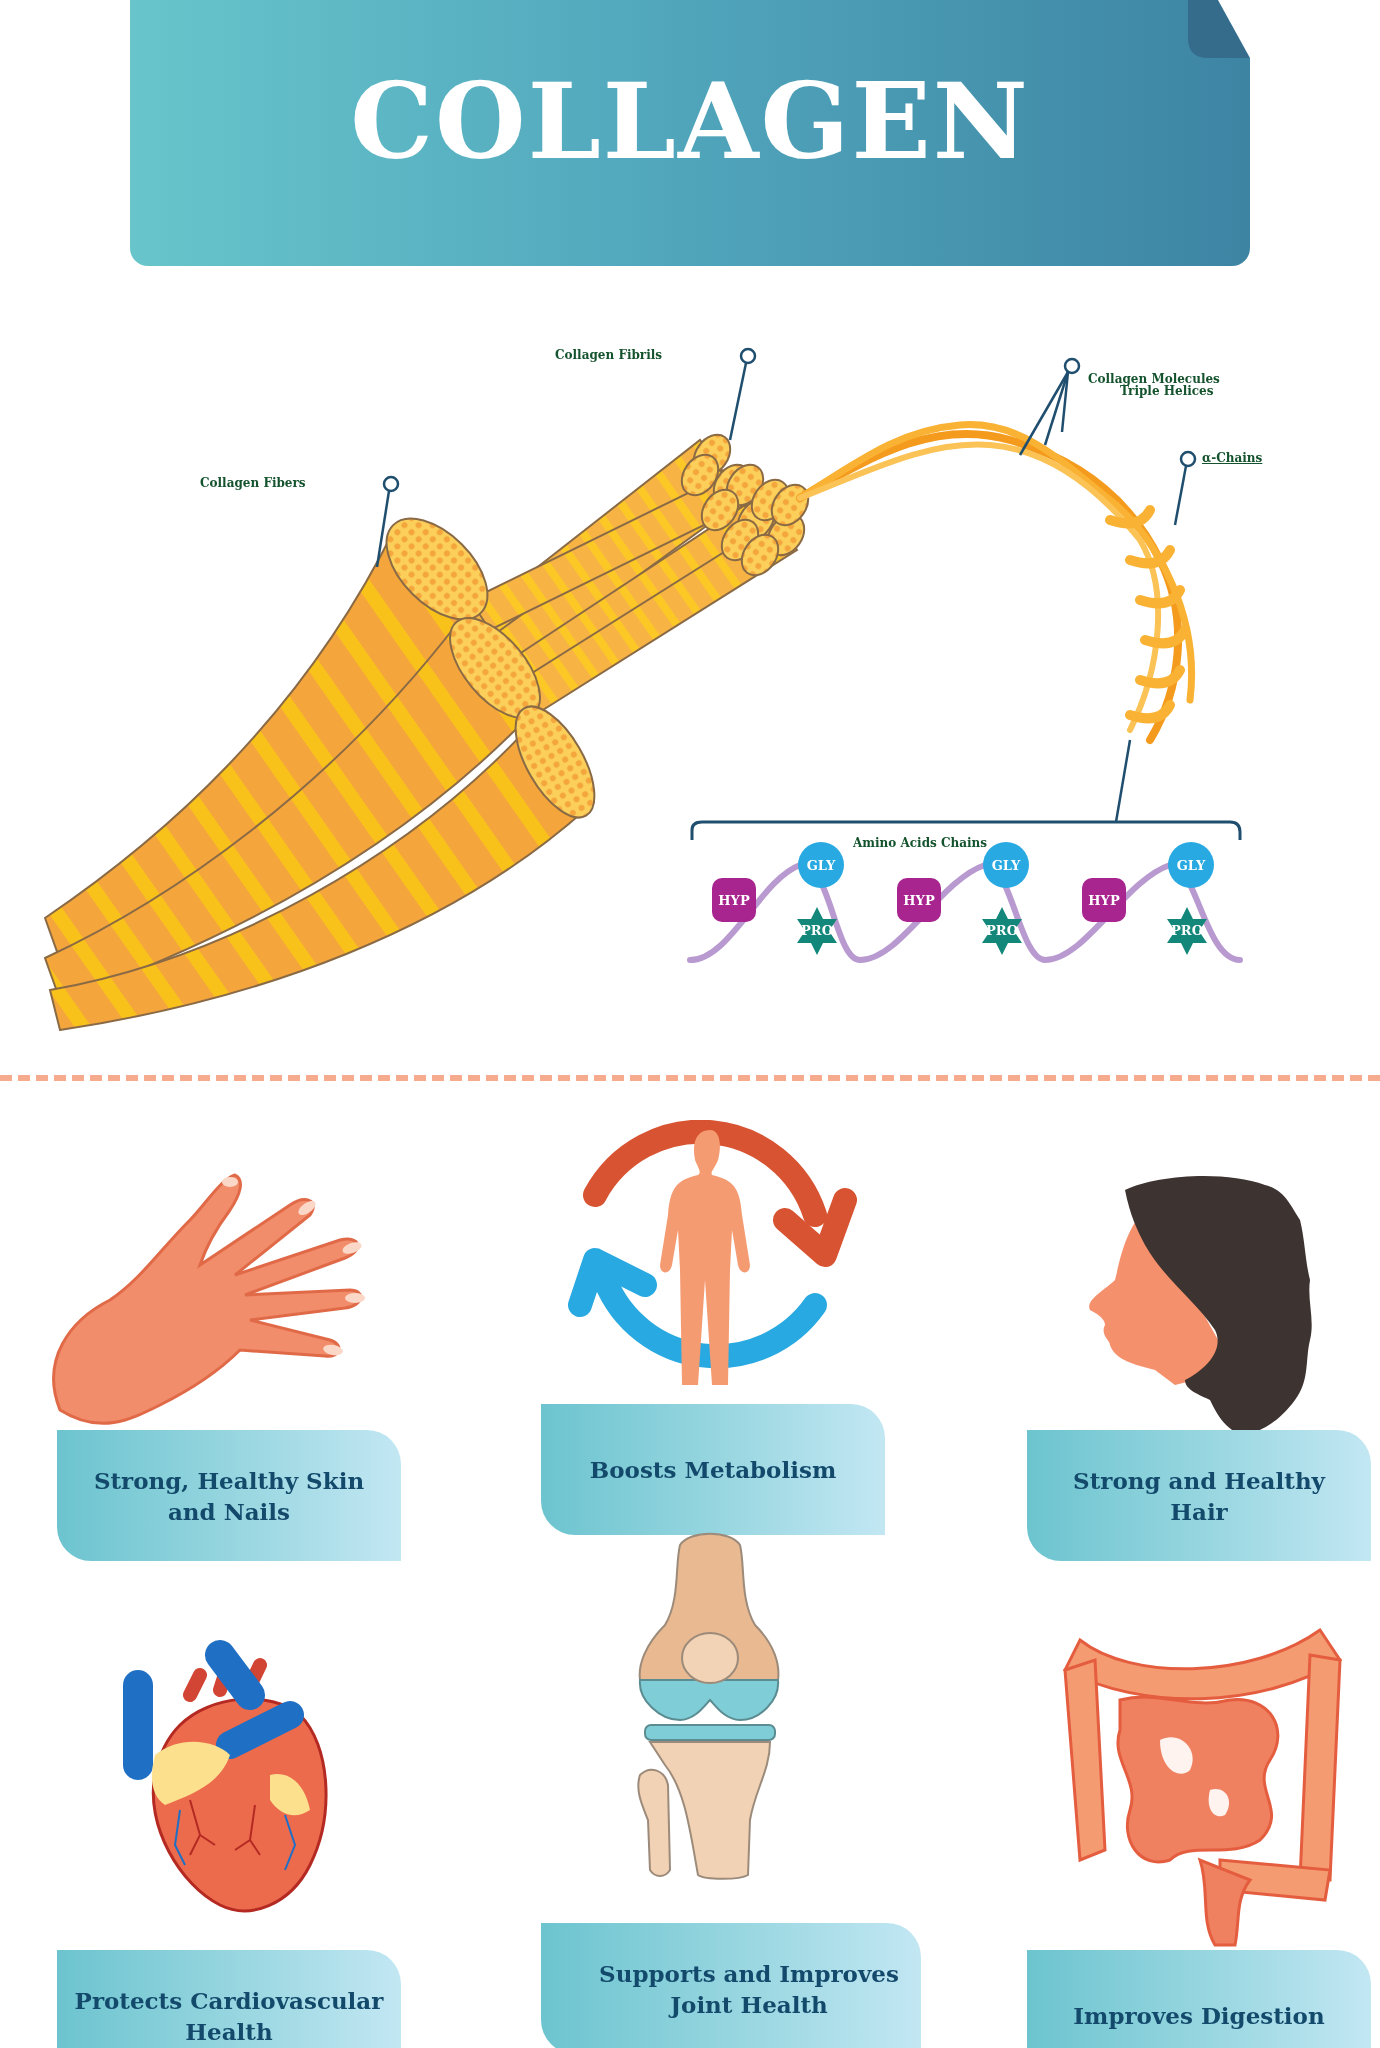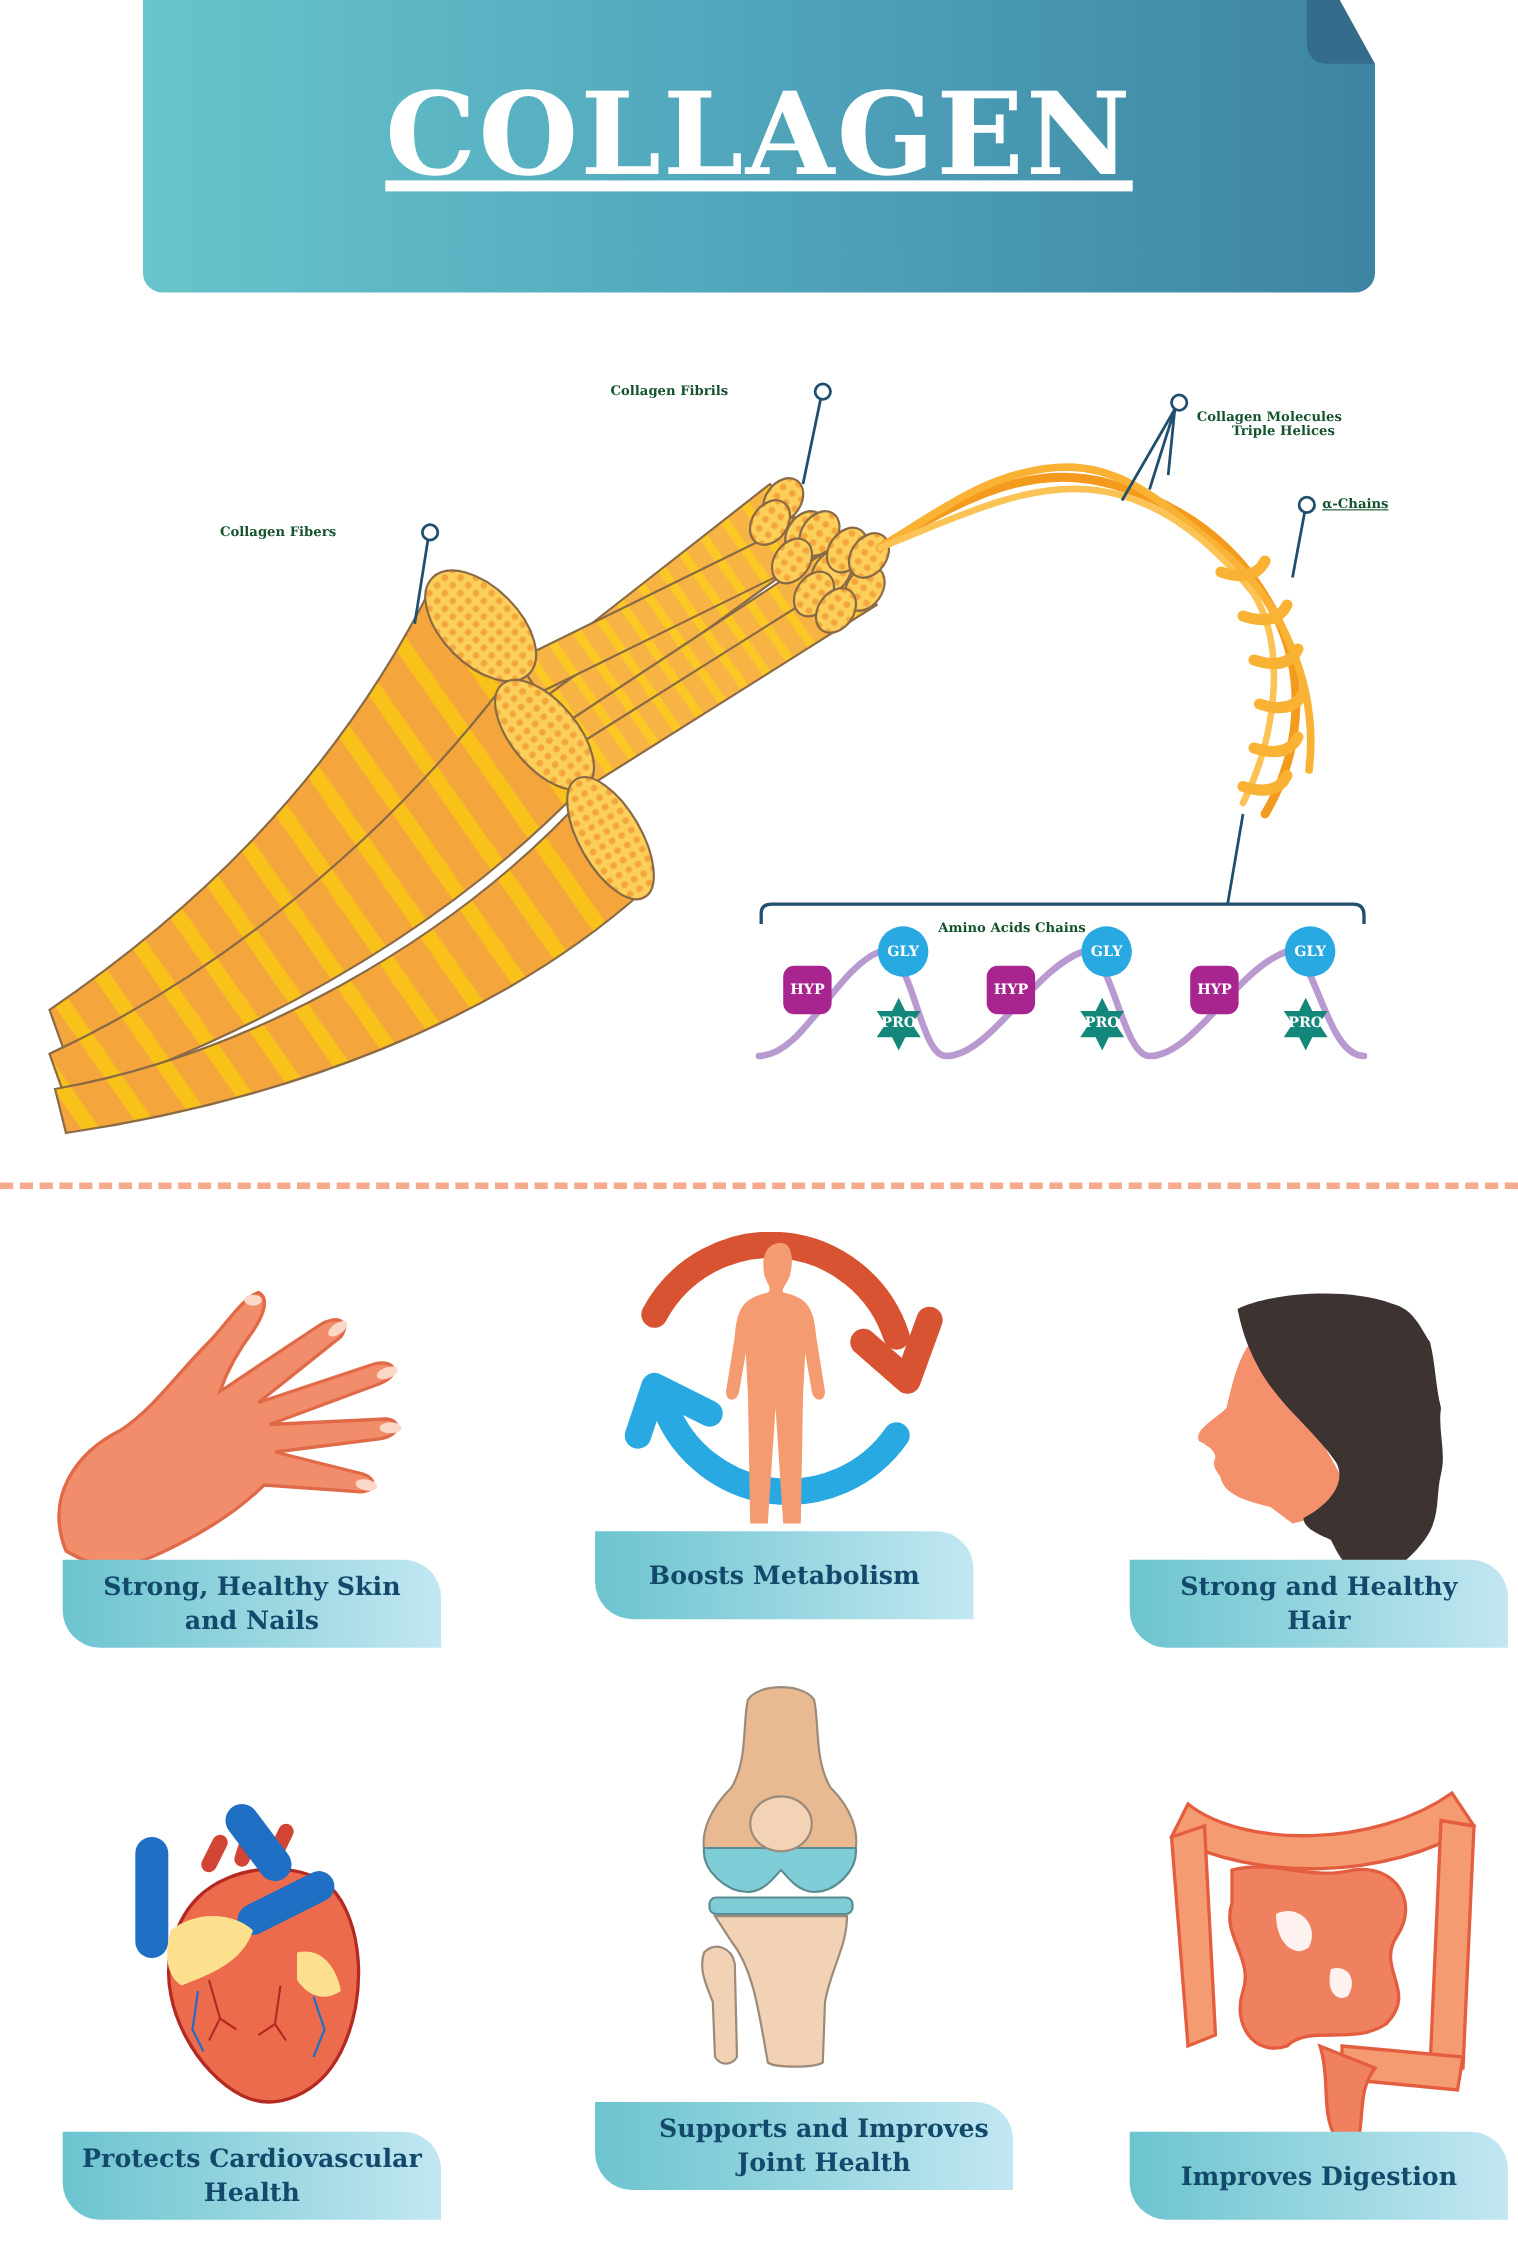--- a/index.html
+++ b/index.html
@@ -5,28 +5,28 @@
   html, body { margin: 0; padding: 0; background: #ffffff; }
   body { width: 1380px; height: 2048px; position: relative; overflow: hidden;
          font-family: "DejaVu Serif", serif; }
   .abs { position: absolute; }
   
   .banner { left: 130px; top: 0; width: 1120px; height: 266px; border-radius: 0 0 18px 18px;
             background: linear-gradient(90deg, #67c5cb 0%, #52a8bd 45%, #3d84a3 100%); }
   .banner-fold { left: 1188px; top: 0; width: 62px; height: 60px; }
   .title { left: 130px; top: 70px; width: 1120px; text-align: center; color: #ffffff;
            font-family: "DejaVu Serif", serif; font-weight: bold; font-size: 104px;
-           letter-spacing: 2px; line-height: 1; text-decoration: underline; }
+           letter-spacing: 2px; line-height: 1; }
   .lbl { color: #14532d; font-family: "DejaVu Serif", serif; font-weight: bold; font-size: 12px;
          line-height: 26px; white-space: nowrap; }
   .divider { left: 0; top: 1075px; width: 1380px; height: 0; border-top: 6px dashed #f6ab8e; }
   
-  .card { width: 344px; height: 80px; border-radius: 0 34px 0 34px;
+  .card { width: 344px; height: 131px; border-radius: 0 34px 0 34px;
           background: linear-gradient(90deg, #6cc4cf 0%, #9ad7e1 55%, #c2e7f3 100%);
-          display: flex; align-items: center; justify-content: center; text-align: center; }
+          display: flex; align-items: center; justify-content: center; text-align: center; margin-top: 12px; }
   .card-text { color: #134a6c; font-family: "DejaVu Serif", serif; font-weight: bold;
                font-size: 23px; line-height: 31px; padding: 0 14px; }
 </style>
 </head>
 <body>
 
 <div class="abs banner"></div>
 <svg class="abs banner-fold" width="62" height="60" viewBox="0 0 62 60">
   <path d="M0 0 L30 0 L62 58 L20 58 Q0 58 0 38 Z" fill="#356c8c"></path>
   <path d="M30 0 L62 0 L62 58 Z" fill="#ffffff"></path>

